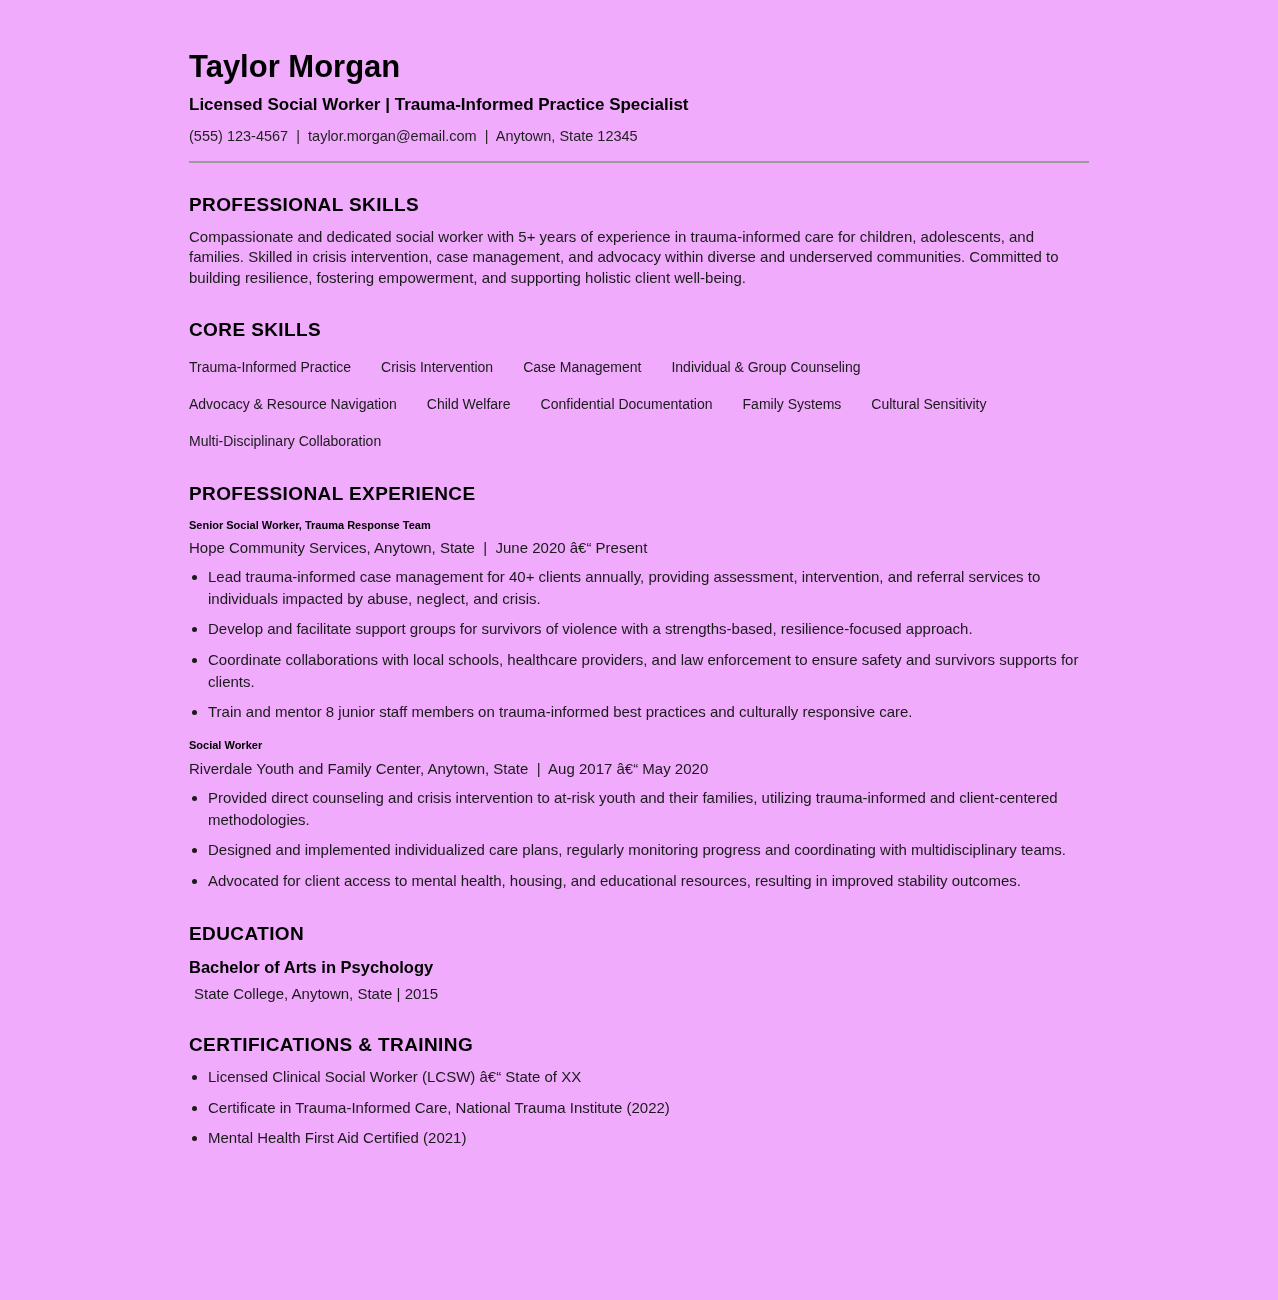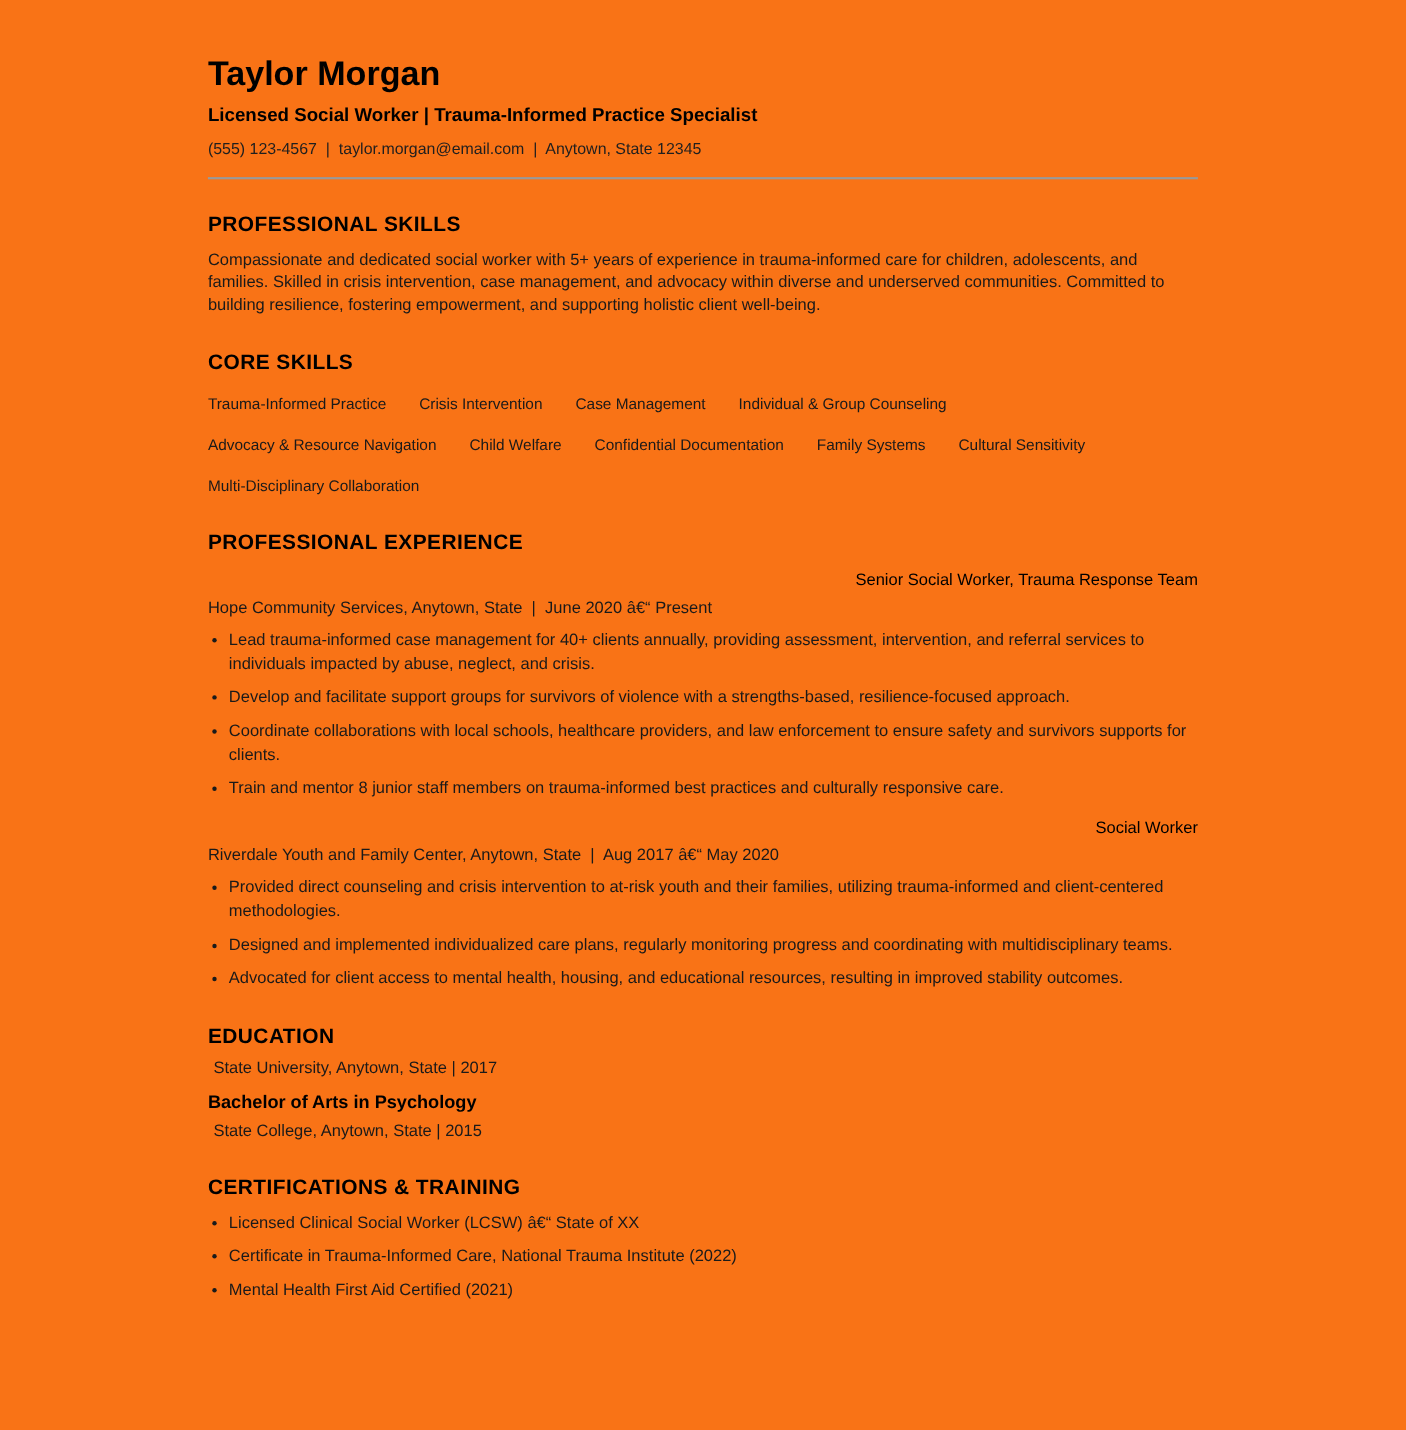--- a/index.html
+++ b/index.html
@@ -1,20 +1,20 @@
 <!DOCTYPE html>
 <html><head>
 <meta charset="utf-8">
 <style>
   * { box-sizing: border-box; }
   html, body { margin: 0; padding: 0; background: #ffffff; }
   .page {
     width: 1278px;
     height: 1300px;
-    background: #f97316;
+    background: #f0abfc;
     font-family: "Liberation Sans", "DejaVu Sans", sans-serif;
     color: #1a1a1a;
     padding: 50px 189px 40px 189px;
     overflow: hidden;
   }
   
   .name {
     font-size: 31px;
     font-weight: bold;
     color: #000;
@@ -61,26 +61,25 @@
     flex-wrap: wrap;
     column-gap: 30px;
     row-gap: 16px;
     margin-top: 15px;
     font-size: 14px;
     line-height: 21px;
   }
   .skill { white-space: nowrap; }
   
   .job-title {
-    font-size: 15px;
-    font-weight: normal;
+    font-size: 11px;
+    font-weight: bold;
     color: #000;
     margin: 13px 0 0 0;
     line-height: 1.2;
-    text-align: right;
   }
   .job-meta {
     font-size: 15px;
     color: #1a1a1a;
     margin: 7px 0 0 0;
     white-space: pre-wrap;
     line-height: 1.2;
   }
   ul.bullets {
     margin: 9px 0 16px 0;
@@ -163,21 +162,20 @@
         <li>Designed and implemented individualized care plans, regularly monitoring progress and coordinating with multidisciplinary teams.</li>
         <li>Advocated for client access to mental health, housing, and educational resources, resulting in improved stability outcomes.</li>
       </ul>
     </div>
   </section>
 
   <section>
     <h2 class="section-heading">EDUCATION</h2>
 
     <div class="degree">
-      <div class="degree-detail">State University, Anytown, State | 2017</div>
     </div>
 
     <div class="degree">
       <h3 class="degree-title">Bachelor of Arts in Psychology</h3>
       <div class="degree-detail">State College, Anytown, State | 2015</div>
     </div>
   </section>
 
   <section>
     <h2 class="section-heading">CERTIFICATIONS &amp; TRAINING</h2>

